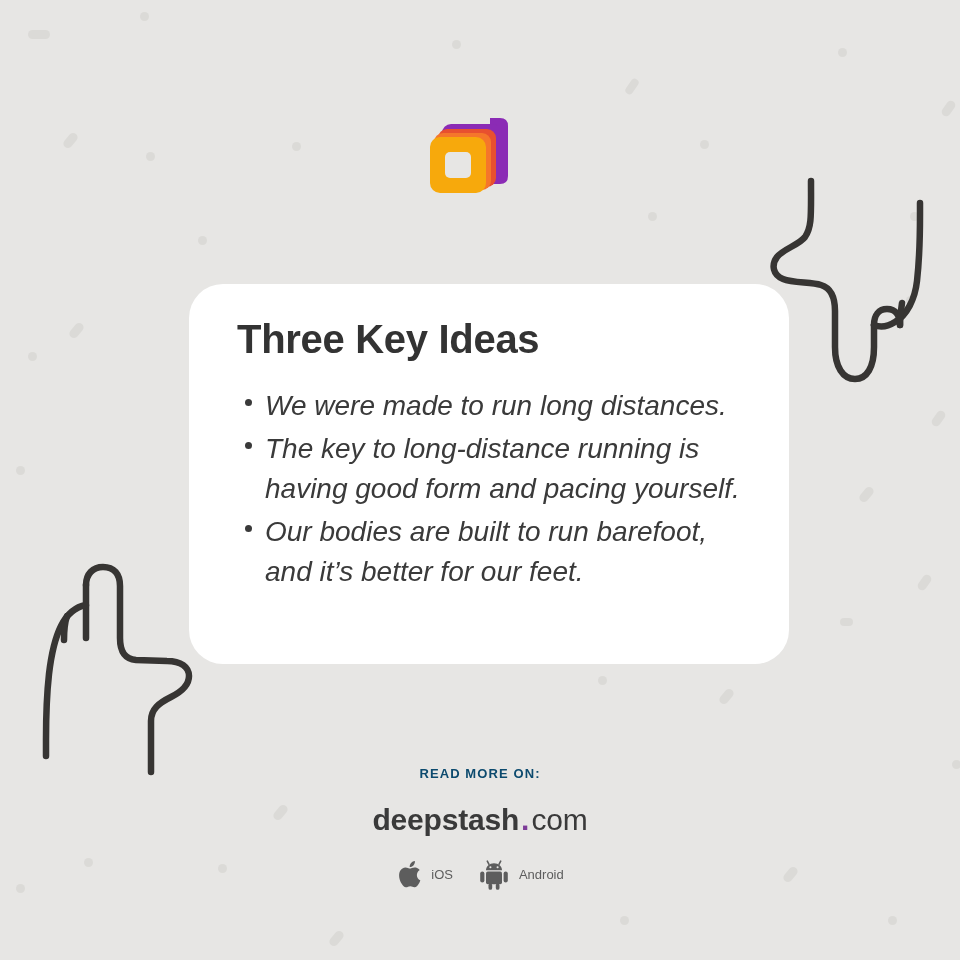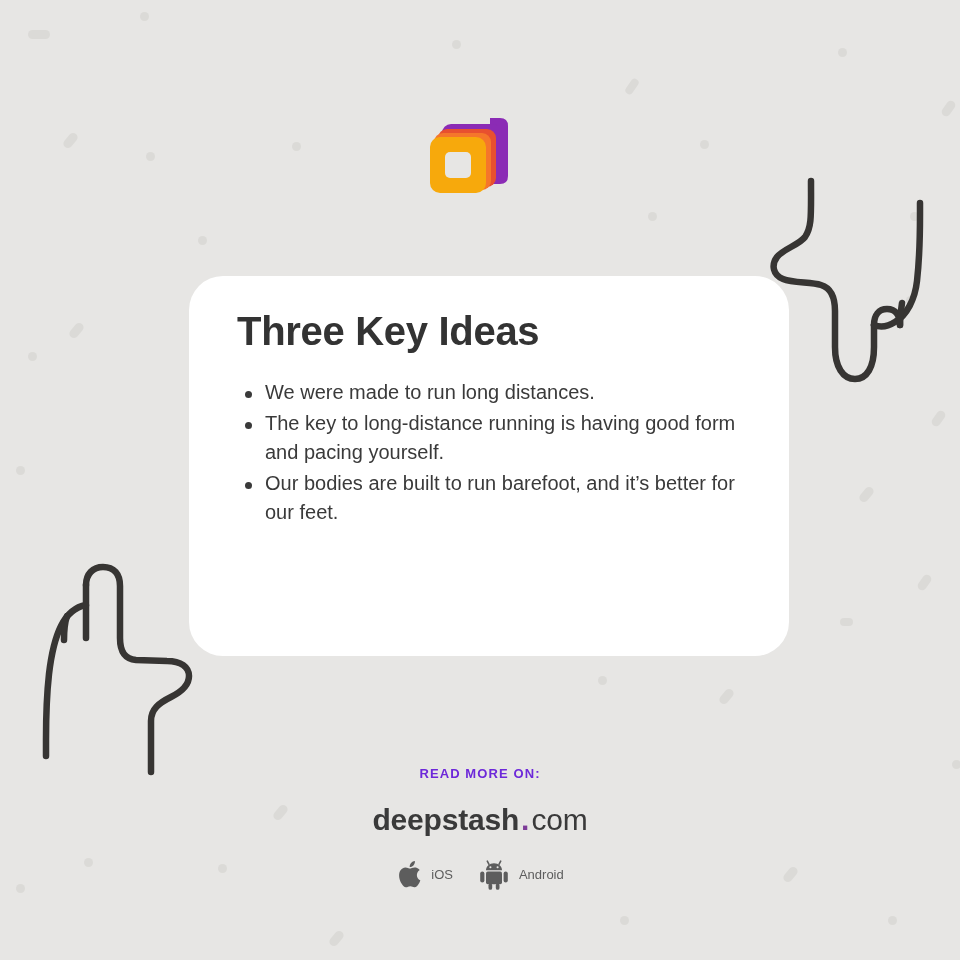--- a/index.html
+++ b/index.html
@@ -71,21 +71,21 @@
   #logo svg {
     display: block;
     width: 100%;
     height: 100%;
   }
 
   
   #idea-card {
     position: absolute;
     left: 189px;
-    top: 276px;
+    top: 284px;
     width: 600px;
     height: 380px;
     background: #ffffff;
     border-radius: 34px;
     z-index: 2;
     box-sizing: border-box;
     padding: 32px 48px 0 48px;
   }
 
   #card-title {
@@ -97,21 +97,22 @@
     line-height: 1.15;
   }
 
   #idea-list {
     list-style: none;
     margin: 0;
     padding: 0;
   }
   #idea-list li {
     position: relative;
-    font-size: 20px;
+    font-size: 28px;
+    font-style: italic;
     color: #3a3a3a;
     line-height: 1.45;
     padding-left: 28px;
     margin-bottom: 2px;
   }
   #idea-list li::before {
     content: "";
     position: absolute;
     left: 8px;
     top: 13px;
@@ -126,21 +127,21 @@
     position: absolute;
     left: 0;
     top: 766px;
     width: 960px;
     text-align: center;
     z-index: 3;
   }
   #read-more-label {
     font-size: 13px;
     font-weight: bold;
-    color: #6d28d9;
+    color: #0c4a6e;
     letter-spacing: 1.1px;
     margin: 0;
   }
   #brand-wordmark {
     margin-top: 24px;
     font-size: 30px;
     color: #3a3a3a;
     line-height: 1;
     white-space: nowrap;
   }

